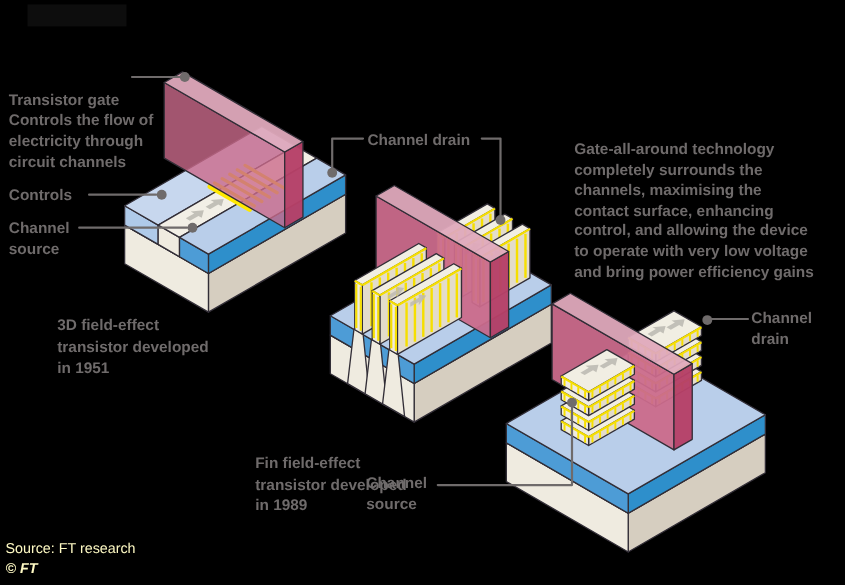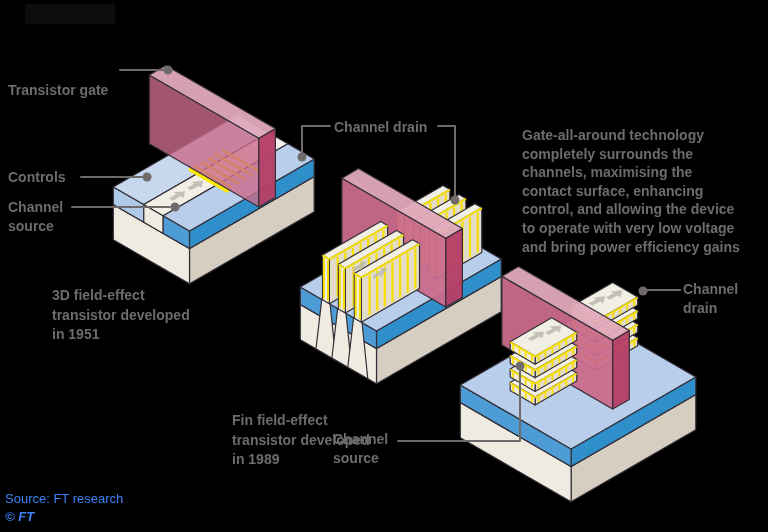--- a/index.html
+++ b/index.html
@@ -3,21 +3,21 @@
 <meta charset="utf-8">
 <style>
   html,body{margin:0;padding:0;background:#000;}
   #stage{position:relative;width:768px;height:532px;overflow:hidden;
          font-family:"Liberation Sans",sans-serif;background:#000;border-radius:32px;}
   #scene{position:absolute;left:0;top:0;}
   .lbl{position:absolute;color:#6f6b6b;font-weight:700;font-size:14px;
        line-height:19px;white-space:pre-line;}
   .note{font-size:14px;line-height:18.6px;}
   .cap{font-size:14px;line-height:19.5px;}
-  .src{position:absolute;color:#3b82f6;font-weight:400;font-size:13px;}
+  .src{position:absolute;color:#fef9c3;font-weight:400;font-size:13px;}
   .ft-it{font-style:italic;font-weight:700;text-align:right;}
   .masthead{position:absolute;left:25px;top:4px;width:90px;height:20px;background:#0d0d0d;}
 </style>
 </head>
 <body>
 
 <div id="stage">
 
   <svg id="scene" width="768" height="532" viewBox="0 0 768 532">
       <g>
@@ -372,20 +372,23 @@
           <polyline points="680,290 647,290" fill="none" stroke="#6f6b6b" stroke-width="2" stroke-linecap="round" stroke-linejoin="round"></polyline>
           <circle cx="643" cy="291" r="4.5" fill="#6f6b6b"></circle>
         </g>
       </g>
     </svg>
 
   <div class="masthead"></div>
 
   <div class="lbl" style="left:8px;top:62px;">
     <span>Transistor gate</span>
+    <div>Controls the flow of
+electricity through
+circuit channels</div>
   </div>
 
   <div class="lbl" style="left:8px;top:168px;">Controls</div>
 
   <div class="lbl" style="left:8px;top:198px;">Channel
 source</div>
 
   <div class="lbl" style="left:334px;top:118px;">Channel drain</div>
 
   <div class="lbl note" style="left:522px;top:126px;width:250px;">Gate-all-around technology

